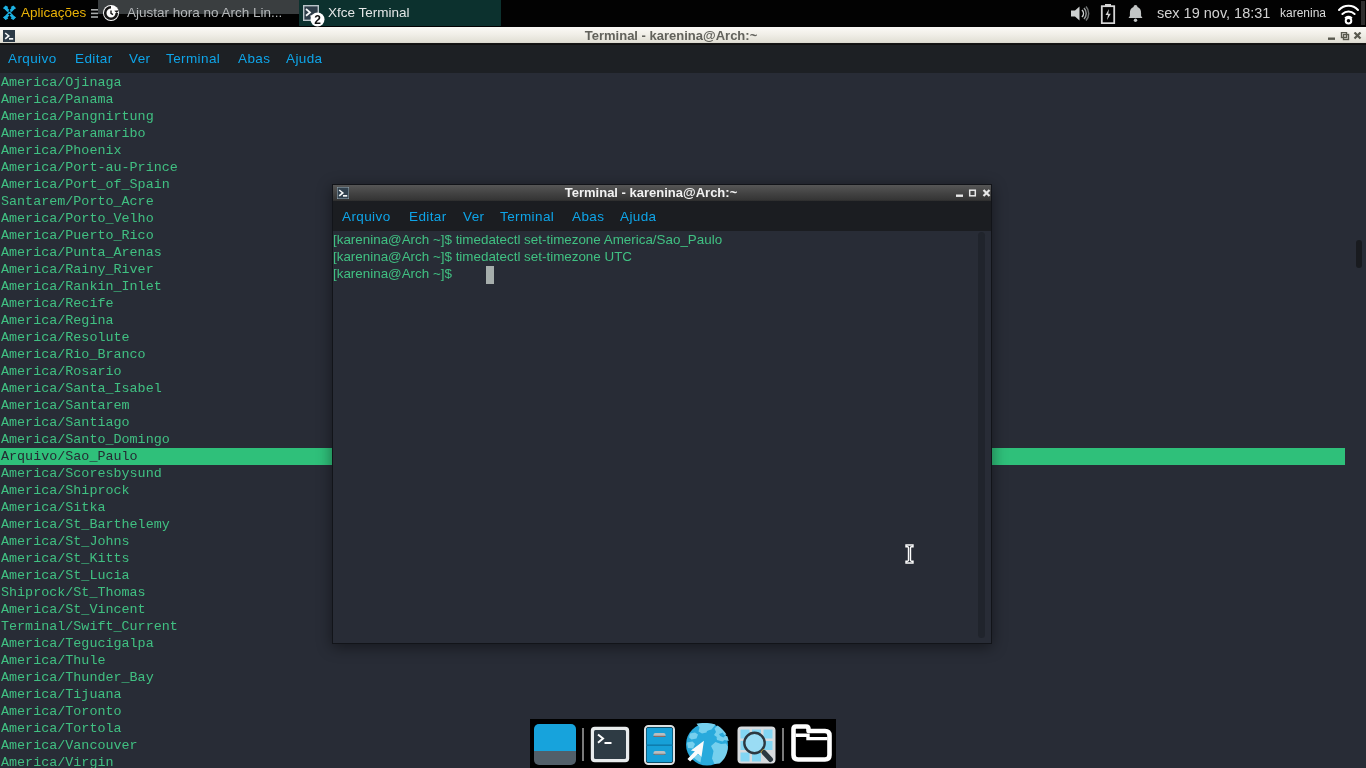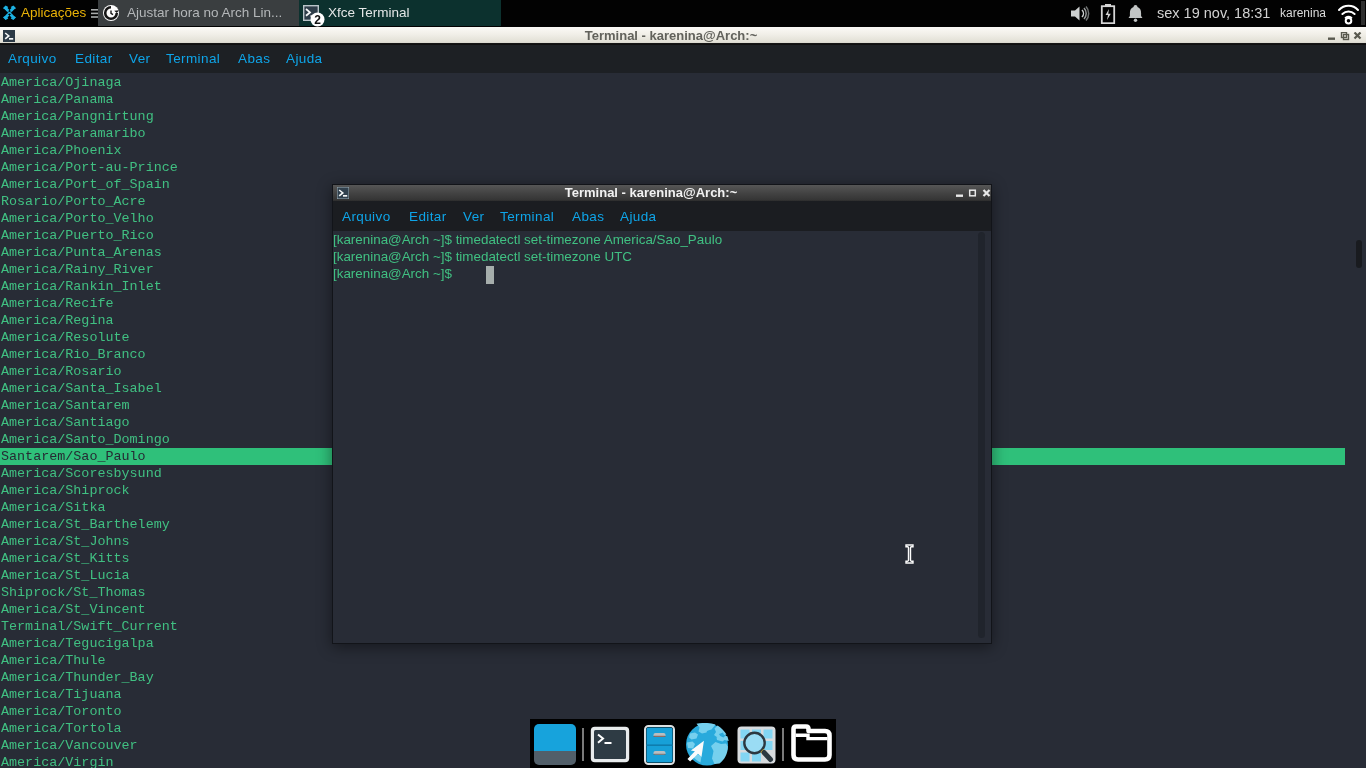--- a/index.html
+++ b/index.html
@@ -2,21 +2,21 @@
 <html><head>
 <meta charset="utf-8">
 <style>
   html,body{margin:0;padding:0;}
   body{width:1366px;height:768px;position:relative;overflow:hidden;background:#282c36;
        font-family:"Liberation Sans",sans-serif;}
   
   #panel{position:absolute;left:0;top:0;width:1366px;height:27px;background:#020202;z-index:50;}
   #apps{position:absolute;left:0;top:0;height:27px;}
   #appsTxt{position:absolute;left:21px;top:0;line-height:26px;font-size:13.5px;color:#eab308;}
-  #winbtn1{position:absolute;left:98px;top:0;width:201px;height:26px;background:#3a3e40;}
+  #winbtn1{position:absolute;left:98px;top:0;width:201px;height:14px;background:#3a3e40;}
   #winbtn1 span{position:absolute;left:29px;top:0;line-height:25px;font-size:13.5px;color:#b4b7b9;white-space:nowrap;}
   #winbtn2{position:absolute;left:299px;top:0;width:202px;height:26px;background:#0c312e;}
   #winbtn2 span{position:absolute;left:29px;top:0;line-height:25px;font-size:13.5px;color:#e4e7e7;white-space:nowrap;}
   #clock{position:absolute;left:1157px;top:0;line-height:26px;font-size:14.5px;color:#d2d2d2;}
   #uname{position:absolute;left:1280px;top:0;line-height:26px;font-size:12px;color:#dcdcdc;}
   #pgrip{position:absolute;left:1361px;top:1px;width:4px;height:24px;background:#2e2e2e;}
   
   #ftitle{position:absolute;left:0;top:27px;width:1366px;height:17px;
           background:linear-gradient(#fbfaf6,#f1efe8 45%,#e2e0d6 92%,#d8d6cc);
           border-bottom:1px solid #161616;box-sizing:border-box;}
@@ -74,36 +74,36 @@
   <span class="mi" style="left:286px">Ajuda</span>
 </div>
 <div id="bigterm">
 <div>America/Ojinaga</div>
 <div>America/Panama</div>
 <div>America/Pangnirtung</div>
 <div>America/Paramaribo</div>
 <div>America/Phoenix</div>
 <div>America/Port-au-Prince</div>
 <div>America/Port_of_Spain</div>
-<div>Rosario/Porto_Acre</div>
+<div>Santarem/Porto_Acre</div>
 <div>America/Porto_Velho</div>
 <div>America/Puerto_Rico</div>
 <div>America/Punta_Arenas</div>
 <div>America/Rainy_River</div>
 <div>America/Rankin_Inlet</div>
 <div>America/Recife</div>
 <div>America/Regina</div>
 <div>America/Resolute</div>
 <div>America/Rio_Branco</div>
 <div>America/Rosario</div>
 <div>America/Santa_Isabel</div>
 <div>America/Santarem</div>
 <div>America/Santiago</div>
 <div>America/Santo_Domingo</div>
-<div class="hl">Santarem/Sao_Paulo</div>
+<div class="hl">Arquivo/Sao_Paulo</div>
 <div>America/Scoresbysund</div>
 <div>America/Shiprock</div>
 <div>America/Sitka</div>
 <div>America/St_Barthelemy</div>
 <div>America/St_Johns</div>
 <div>America/St_Kitts</div>
 <div>America/St_Lucia</div>
 <div>Shiprock/St_Thomas</div>
 <div>America/St_Vincent</div>
 <div>Terminal/Swift_Current</div>

